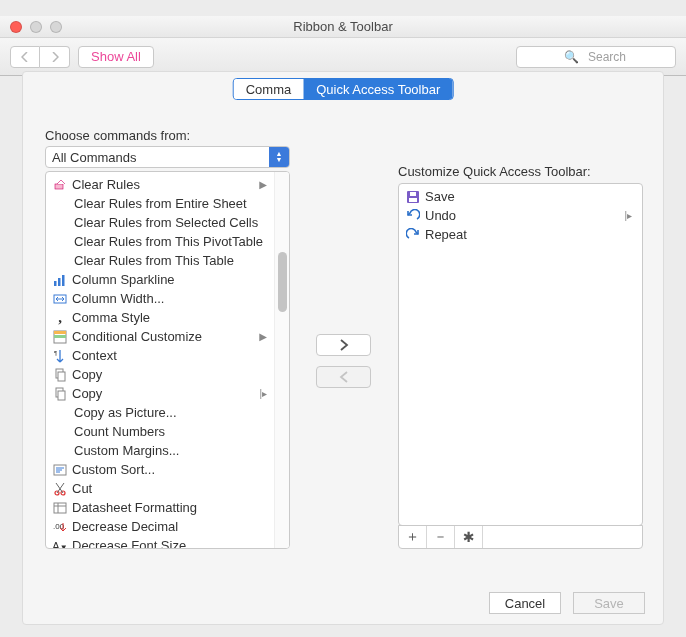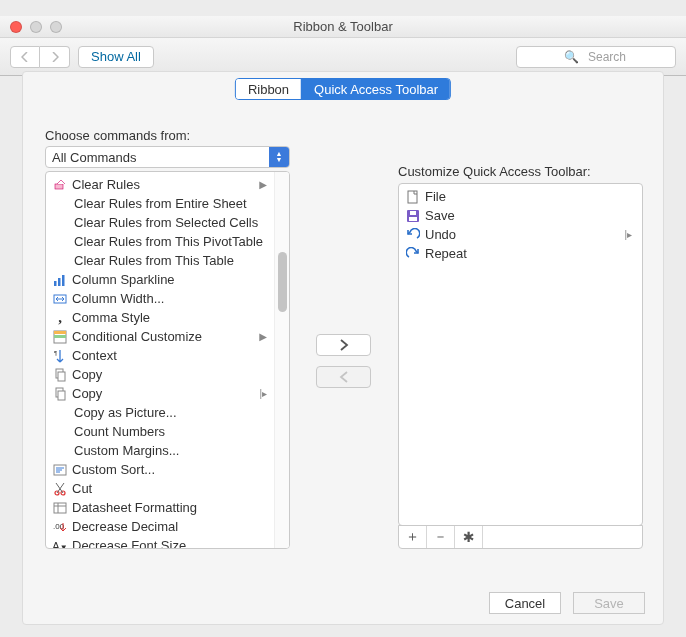--- a/index.html
+++ b/index.html
@@ -8,21 +8,21 @@
   .traffic { display: flex; gap: 8px; padding-left: 10px; }
   .dot { width: 12px; height: 12px; border-radius: 50%; border: 0.5px solid rgba(0,0,0,0.15); }
   .dot.red { background: #ff5f57; }
   .dot.gray { background: #d7d7d7; }
   .title { position:absolute; left:0; right:0; text-align:center; font-size:13px; color:#4a4a4a; }
   .toolbar { height: 38px; background: linear-gradient(#f6f6f6,#e8e8e8); border-bottom: 1px solid #bdbdbd; display:flex; align-items:center; padding: 0 10px; gap:8px; }
   .navbtns { display:flex; }
   .navbtn { width:30px; height:22px; background:#fff; border:1px solid #c9c9c9; display:flex;align-items:center;justify-content:center; color:#b0b0b0; }
   .navbtn.left{border-radius:4px 0 0 4px;}
   .navbtn.right{border-left:none;border-radius:0 4px 4px 0;}
-  .showall { height:22px; padding:0 12px; background:#fff; border:1px solid #c9c9c9; border-radius:4px; font-size:13px; color:#0369a1; }
+  .showall { height:22px; padding:0 12px; background:#fff; border:1px solid #c9c9c9; border-radius:4px; font-size:13px; color:#ec4899; }
   .searchwrap{margin-left:auto;}
   .search { width:160px; height:22px; border:1px solid #c9c9c9; border-radius:4px; background:#fff; padding-left:22px; font-size:12px; color:#555;}
   .search::placeholder{color:#a0a0a0; text-align:center;}
   .searchwrap{position:relative;}
   .searchicon{position:absolute;left:48px;top:4px;color:#a0a0a0;font-size:12px;pointer-events:none;}
   .panel { position:absolute; left:22px; top:71px; width:642px; height:554px; background:#f5f5f5; border:1px solid #dcdcdc; border-radius:4px; }
   .seg { position:absolute; top:6px; left:50%; transform:translateX(-50%); display:flex; border:1px solid #2F7BDB; border-radius:4px; overflow:hidden; height:22px; }
   .seg button{ border:none; background:#fff; font-size:13px; padding:0 12px; color:#333; cursor:pointer;}
   .seg button.active{ background:#2F7BDB; color:#fff;}
   .seg button + button{border-left:1px solid #2F7BDB;}
@@ -80,21 +80,21 @@
   </div>
   <button class="showall">Show All</button>
   <div class="searchwrap">
     <span class="searchicon">🔍</span>
     <input class="search" placeholder="Search" style="">
   </div>
 </div>
 
 <div class="panel">
   <div class="seg">
-    <button>Ribbon</button>
+    <button>Comma</button>
     <button class="active">Quick Access Toolbar</button>
   </div>
 
   <div class="label" style="left:22px;top:56px;">Choose commands from:</div>
 
   <div class="dropdown">
     <span>All Commands</span>
     <div class="dd-arrows">
       <span>▲</span>
         <span>▼</span>
@@ -246,29 +246,20 @@
     <div class="thumb"></div>
   </div>
 
   <div class="label rightlabel">Customize Quick Access Toolbar:</div>
 
   <div class="rightlist">
     <ul id="right-ul">
         <li>
           <span class="ic">
             <svg width="14" height="14">
-              <rect x="2" y="1" width="9" height="12" fill="#fff" stroke="#777"></rect>
-              <path d="M8 1 L8 4 L11 4" fill="none" stroke="#777"></path>
-            </svg>
-          </span>
-          <span>File</span>
-        </li>
-        <li>
-          <span class="ic">
-            <svg width="14" height="14">
               <rect x="1" y="1" width="12" height="12" fill="#7a5cc7" rx="1"></rect>
               <rect x="3" y="8" width="8" height="4" fill="#fff"></rect>
               <rect x="4" y="2" width="6" height="4" fill="#fff"></rect>
             </svg>
           </span>
           <span>Save</span>
         </li>
         <li>
           <span class="ic">
             <svg width="14" height="14">

